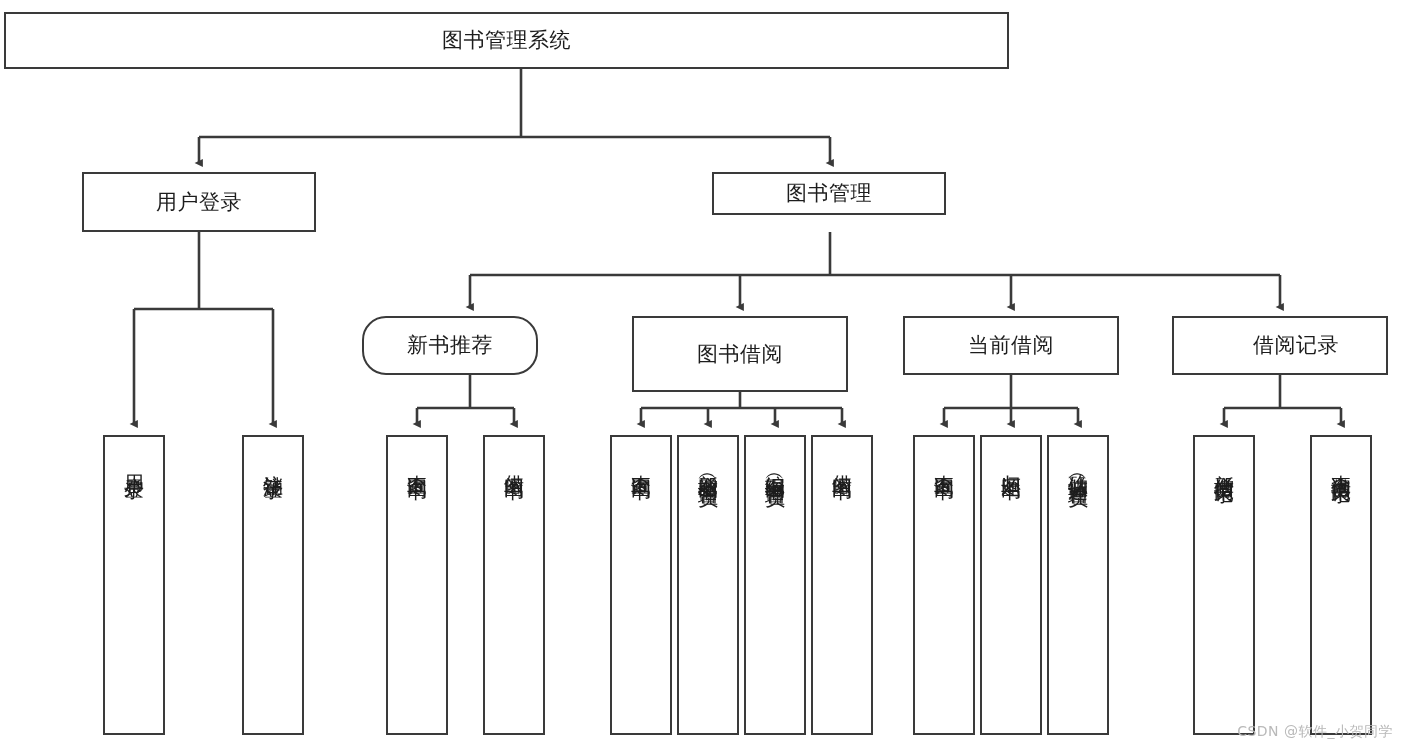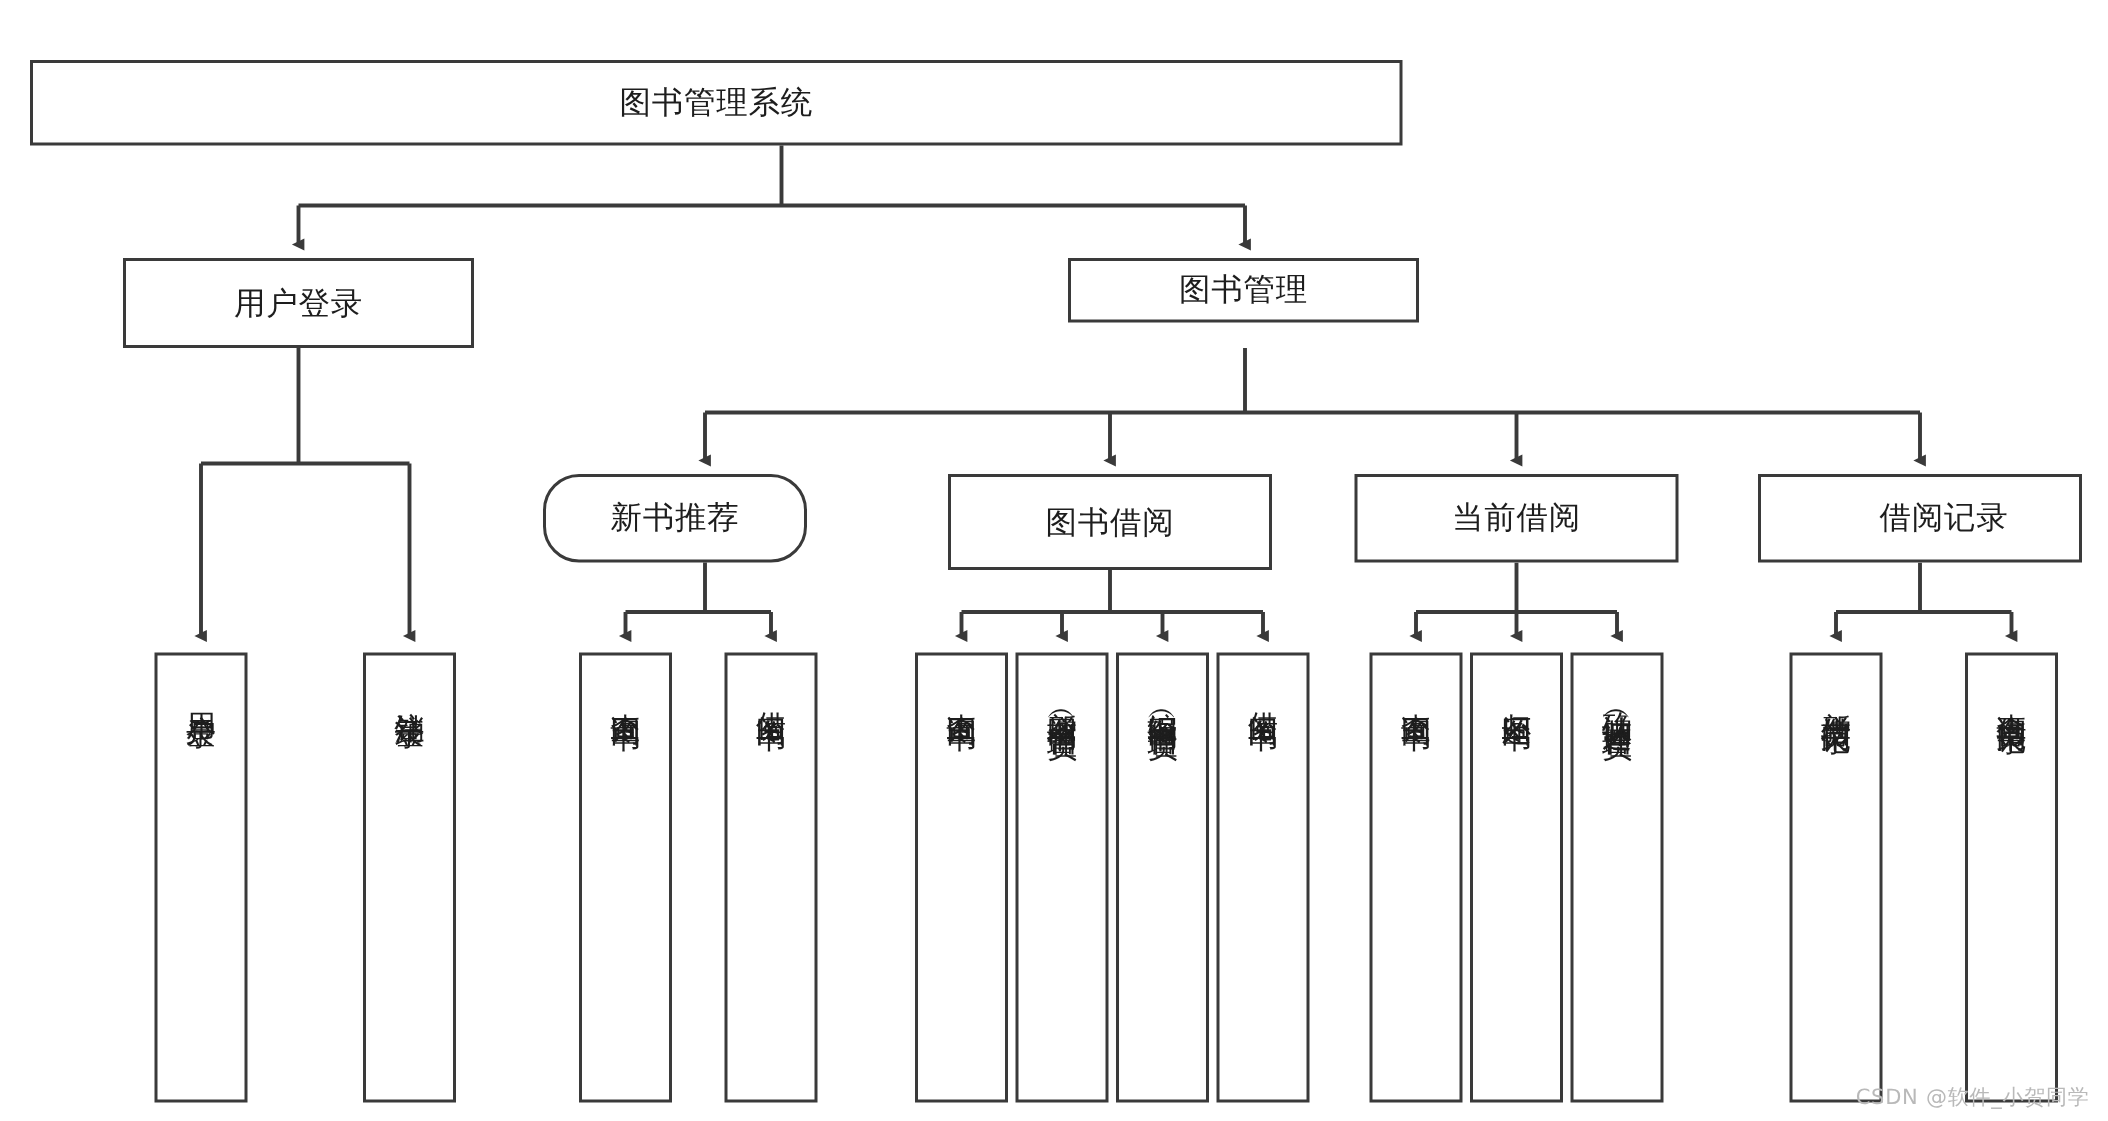--- a/index.html
+++ b/index.html
@@ -117,35 +117,35 @@
       <path d="M1011,408 L1011,424" marker-end="url(#arrow)"></path>
       <path d="M1078,408 L1078,424" marker-end="url(#arrow)"></path>
 
       <path d="M1280,375 L1280,408"></path>
       <path d="M1224,408 L1341,408"></path>
       <path d="M1224,408 L1224,424" marker-end="url(#arrow)"></path>
       <path d="M1341,408 L1341,424" marker-end="url(#arrow)"></path>
     </g>
   </svg>
 
-  <div class="node root" style="left:20px; top:12px; width:915px; height:57px;margin-top:28px;">
+  <div class="node root" style="left:4px; top:12px; width:1005px; height:57px;">
     <span class="label">图书管理系统</span>
   </div>
 
   <div class="node" style="left:82px; top:172px; width:234px; height:60px;">
     <span class="label">用户登录</span>
   </div>
   <div class="node" style="left:712px; top:172px; width:234px; height:43px;">
     <span class="label">图书管理</span>
   </div>
 
   <div class="node" style="left:362px; top:316px; width:176px; height:59px;border-radius:24px;">
     <span class="label">新书推荐</span>
   </div>
-  <div class="node" style="left:632px; top:316px; width:216px; height:64px;">
+  <div class="node" style="left:632px; top:316px; width:216px; height:76px;">
     <span class="label">图书借阅</span>
   </div>
   <div class="node" style="left:903px; top:316px; width:216px; height:59px;">
     <span class="label">当前借阅</span>
   </div>
   <div class="node" style="left:1172px; top:316px; width:216px; height:59px;padding-left:32px;">
     <span class="label">借阅记录</span>
   </div>
 
   <div class="node leaf" style="left:103px; top:435px; width:62px; height:300px;">

